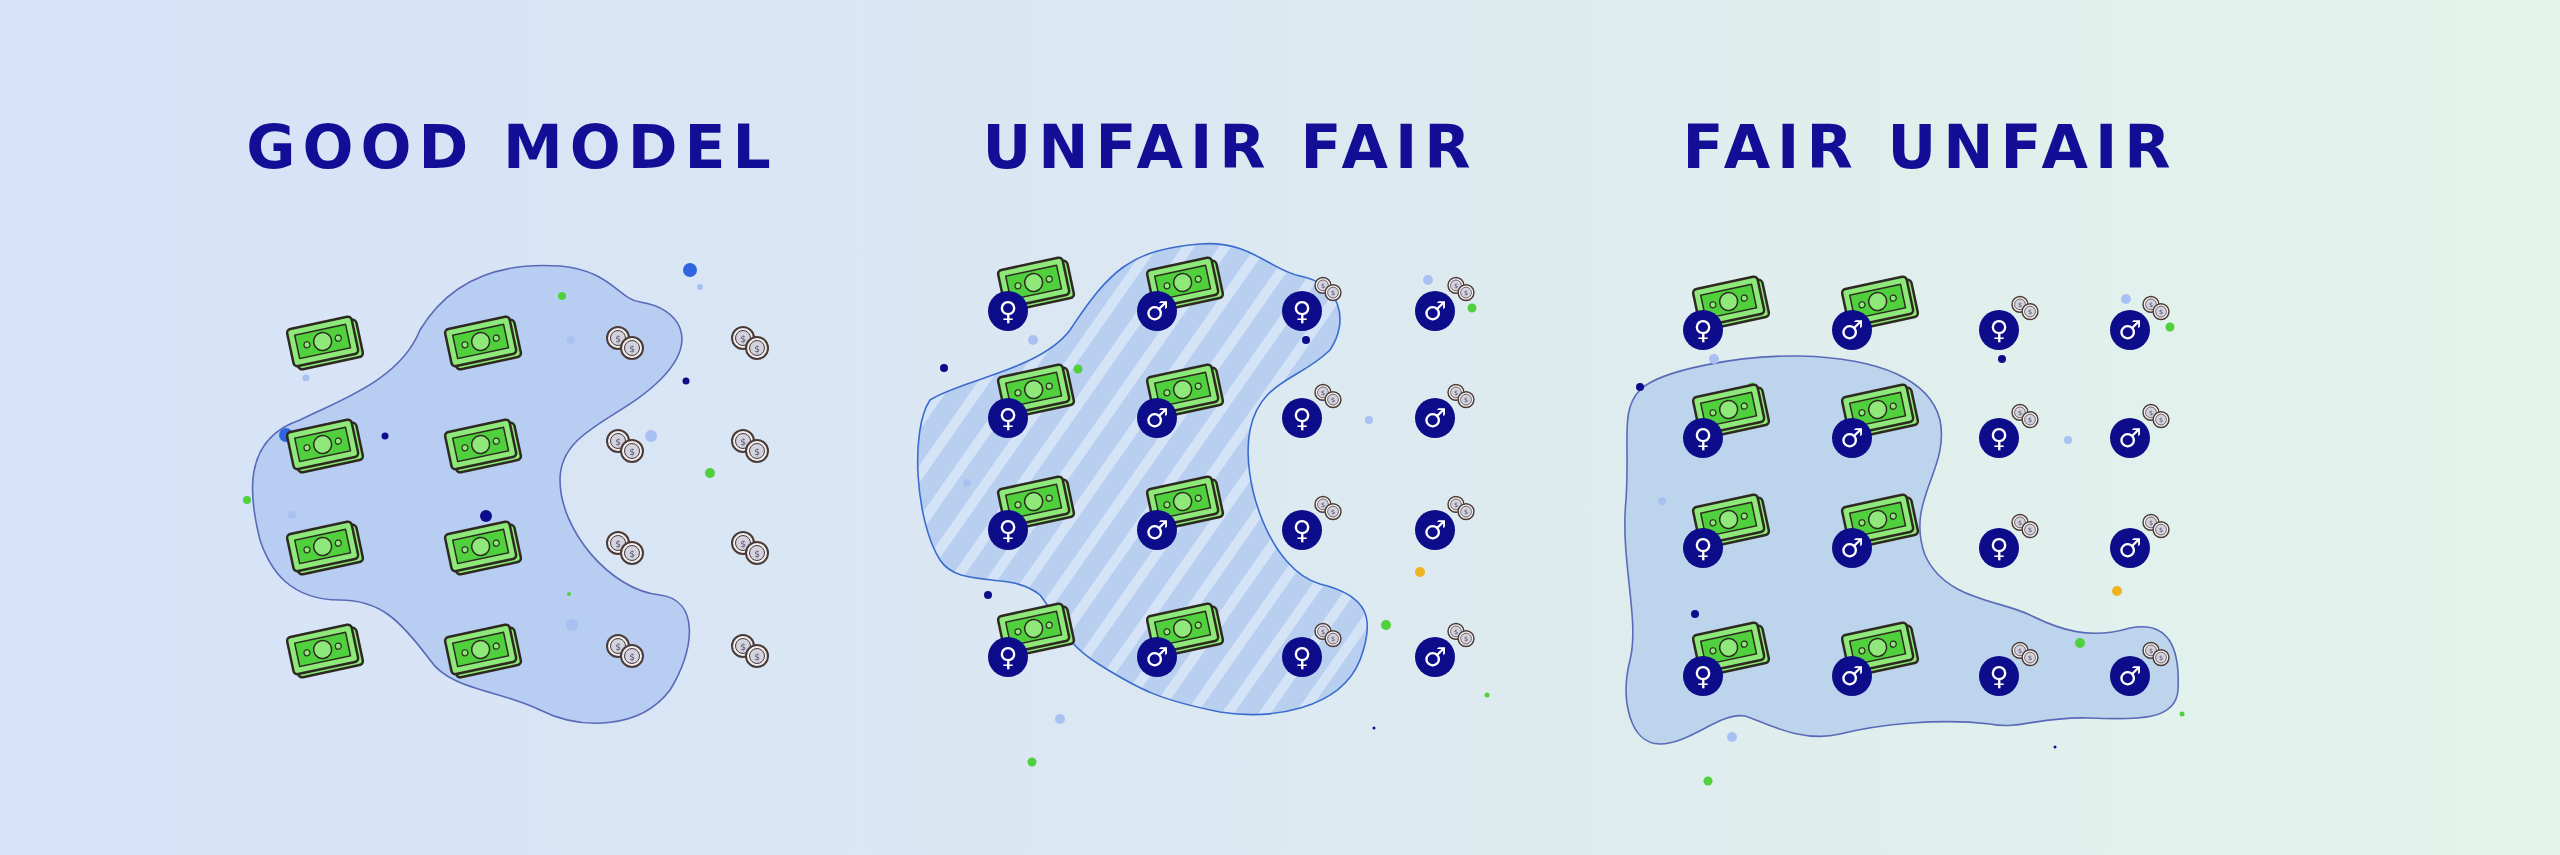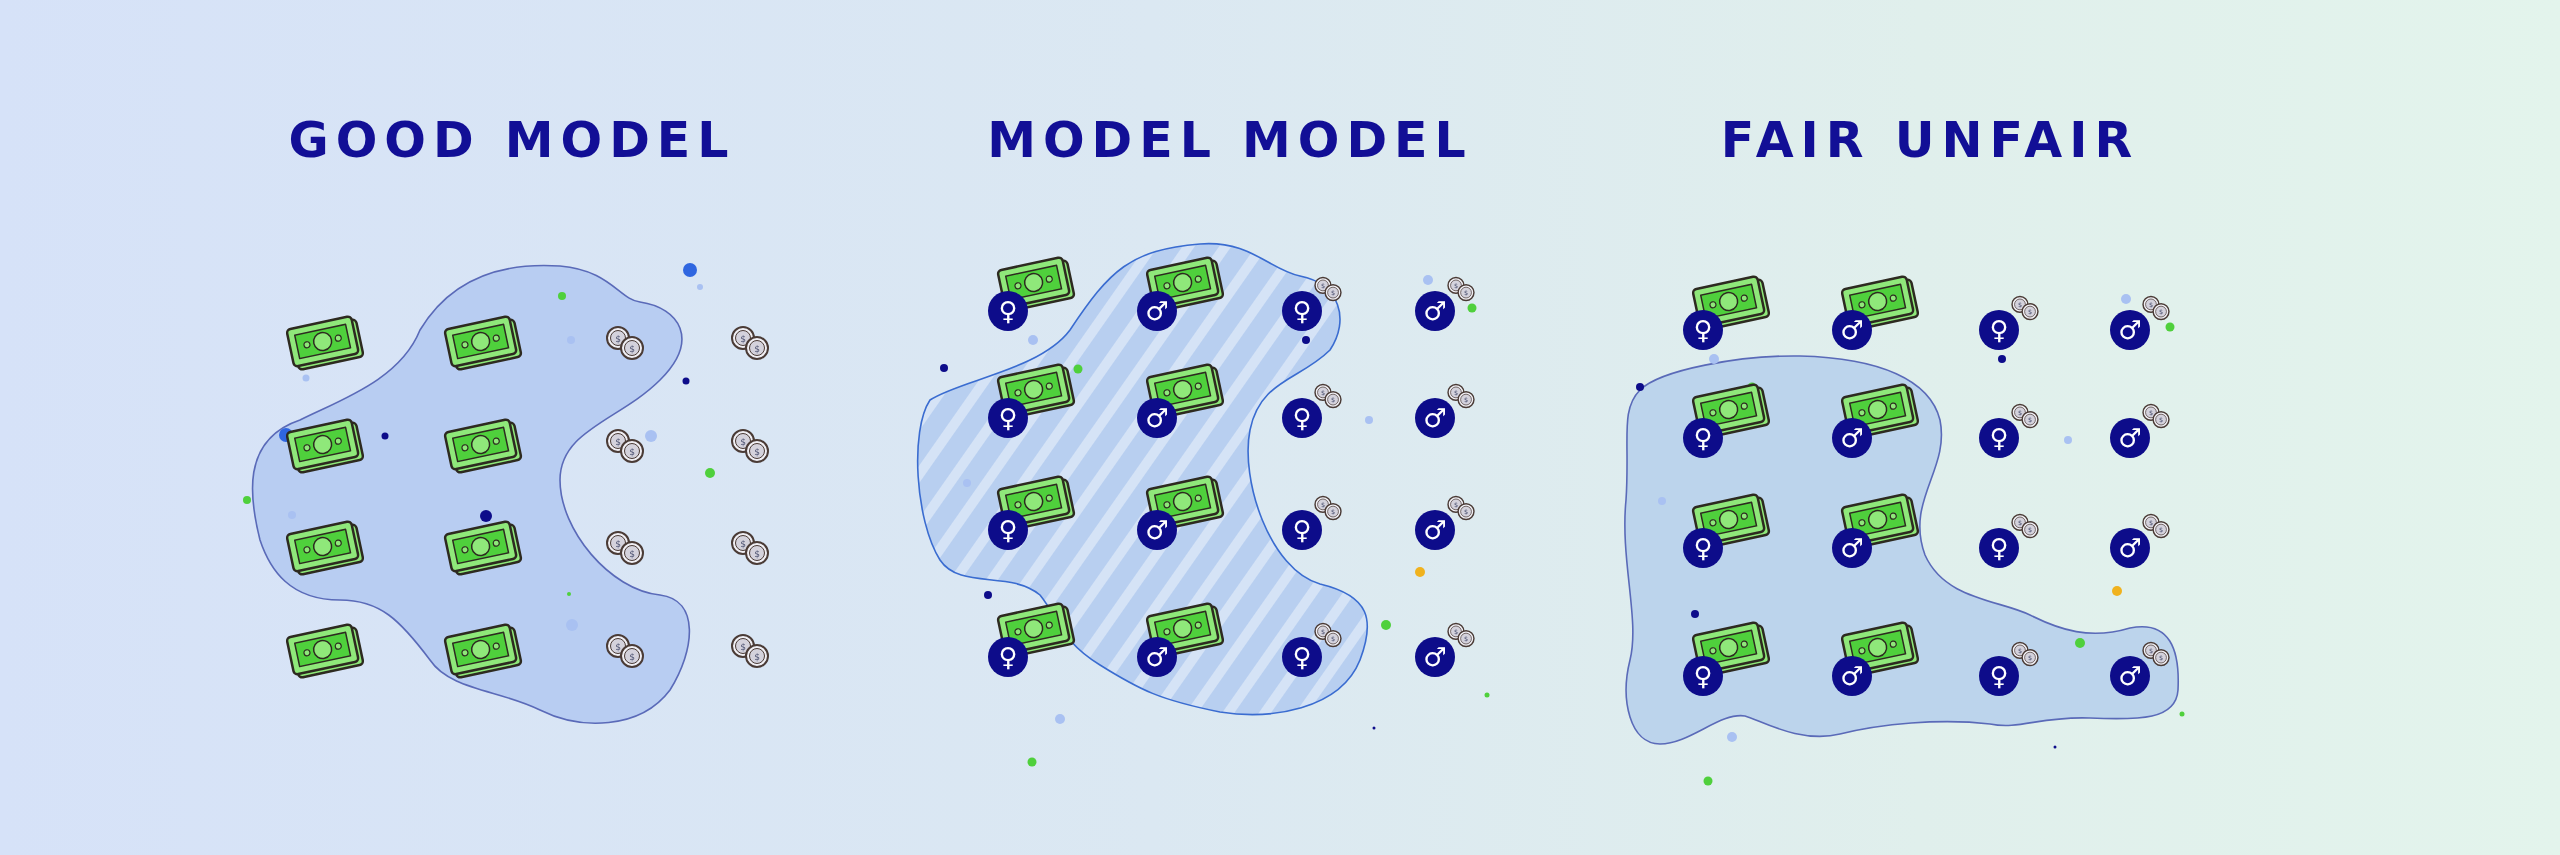--- a/index.html
+++ b/index.html
@@ -4,30 +4,30 @@
 <style>
   html, body { margin: 0; padding: 0; }
   body {
     width: 2560px; height: 855px; overflow: hidden; position: relative;
     background: linear-gradient(90deg, #d6e2f8 0%, #dbe8f2 45%, #e0efec 75%, #e3f4ec 100%);
     font-family: "DejaVu Sans", sans-serif;
   }
   .title {
     position: absolute; top: 112px; margin: 0;
     font-family: "DejaVu Sans", sans-serif; font-weight: bold;
-    font-size: 49px; letter-spacing: 7px; color: #120f96;
+    font-size: 60px; letter-spacing: 7px; color: #120f96;
     white-space: nowrap; transform: translateX(-50%);
   }
   #scene { position: absolute; left: 0; top: 0; }
 </style>
 </head>
 <body>
 
 <h1 class="title" style="left:512px">GOOD MODEL</h1>
-<h1 class="title" style="left:1230px">MODEL MODEL</h1>
+<h1 class="title" style="left:1230px">UNFAIR FAIR</h1>
 <h1 class="title" style="left:1930px">FAIR UNFAIR</h1>
 
 <svg id="scene" width="2560" height="855" viewBox="0 0 2560 855" xmlns="http://www.w3.org/2000/svg">
   <defs>
     <pattern id="stripes" patternUnits="userSpaceOnUse" width="30" height="30" patternTransform="rotate(35)">
       <rect width="30" height="30" fill="#b8cff0"></rect>
       <rect width="10" height="30" fill="#d5e3f6"></rect>
     </pattern>
     <g id="bill-shape">
       <rect x="-31" y="-17" width="66" height="38" rx="4" fill="#8fe87a" stroke="#2d2a20" stroke-width="2.5"></rect>

